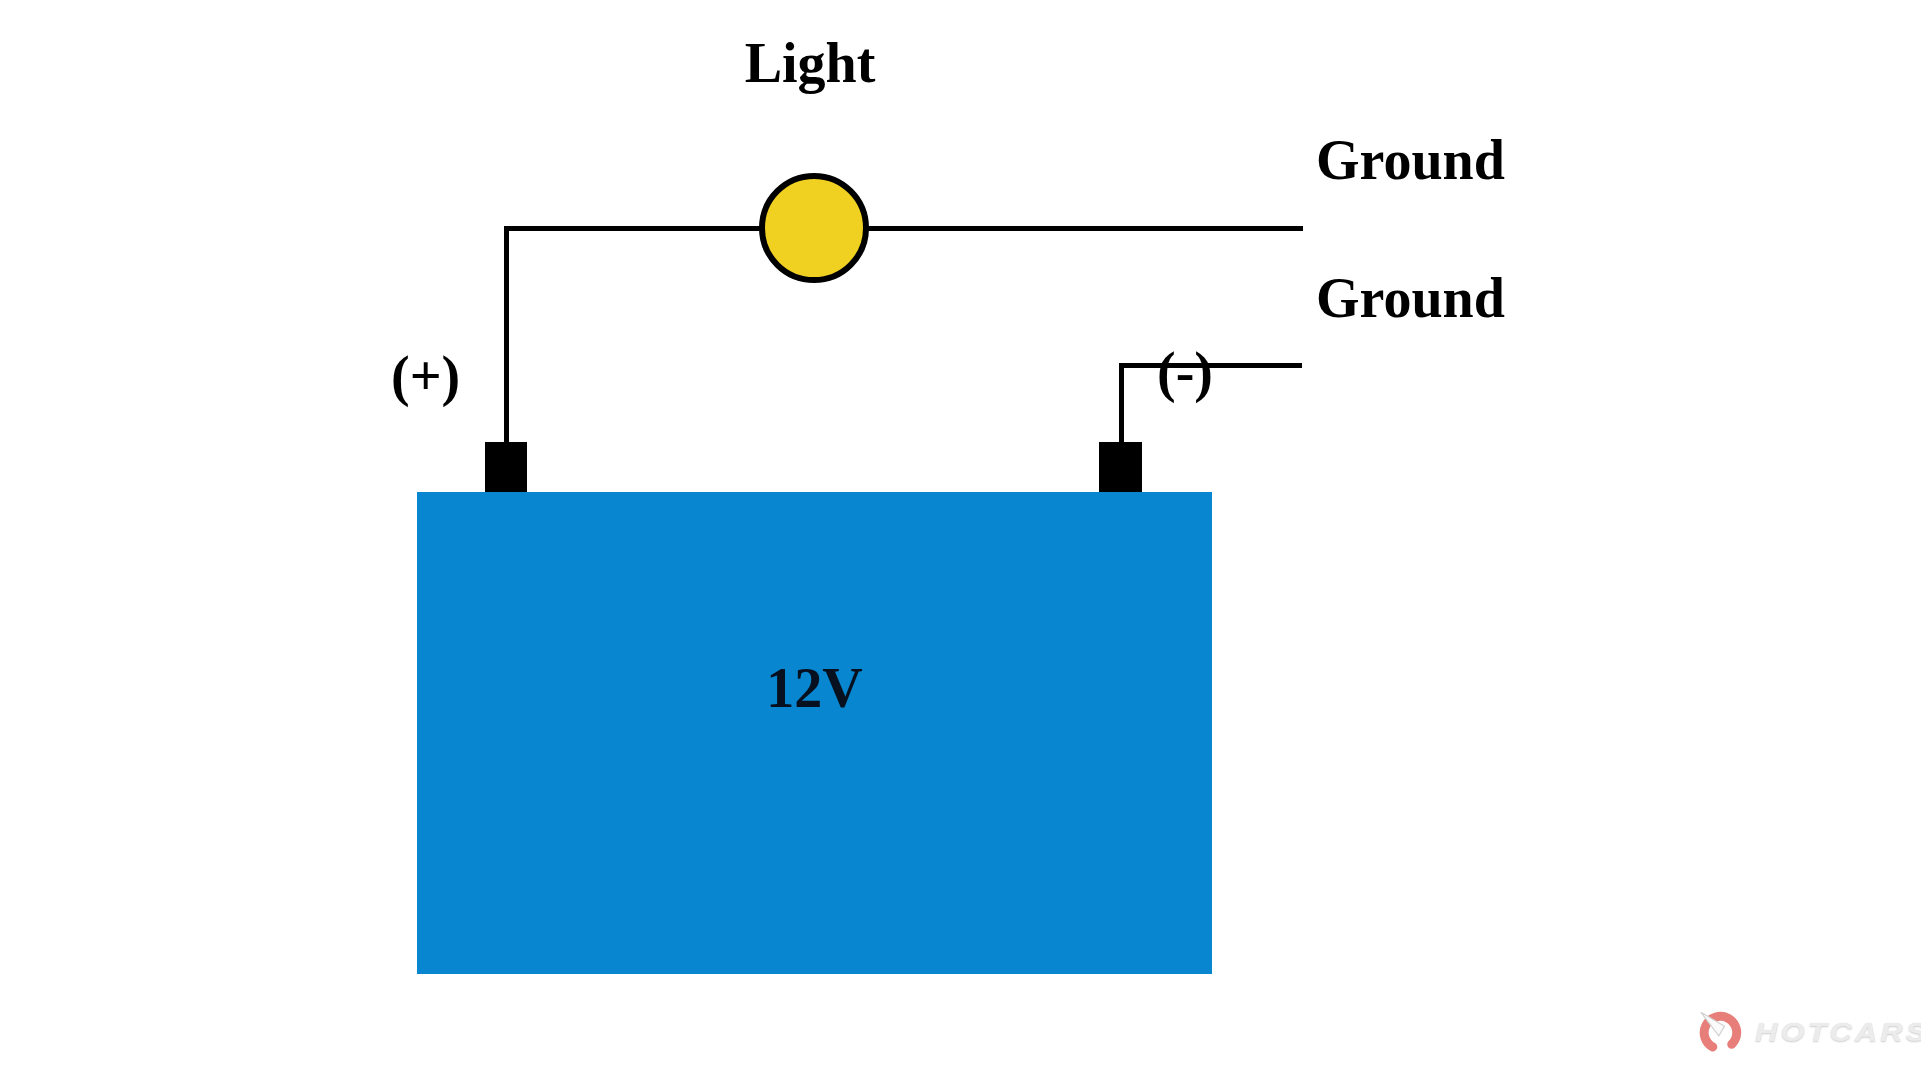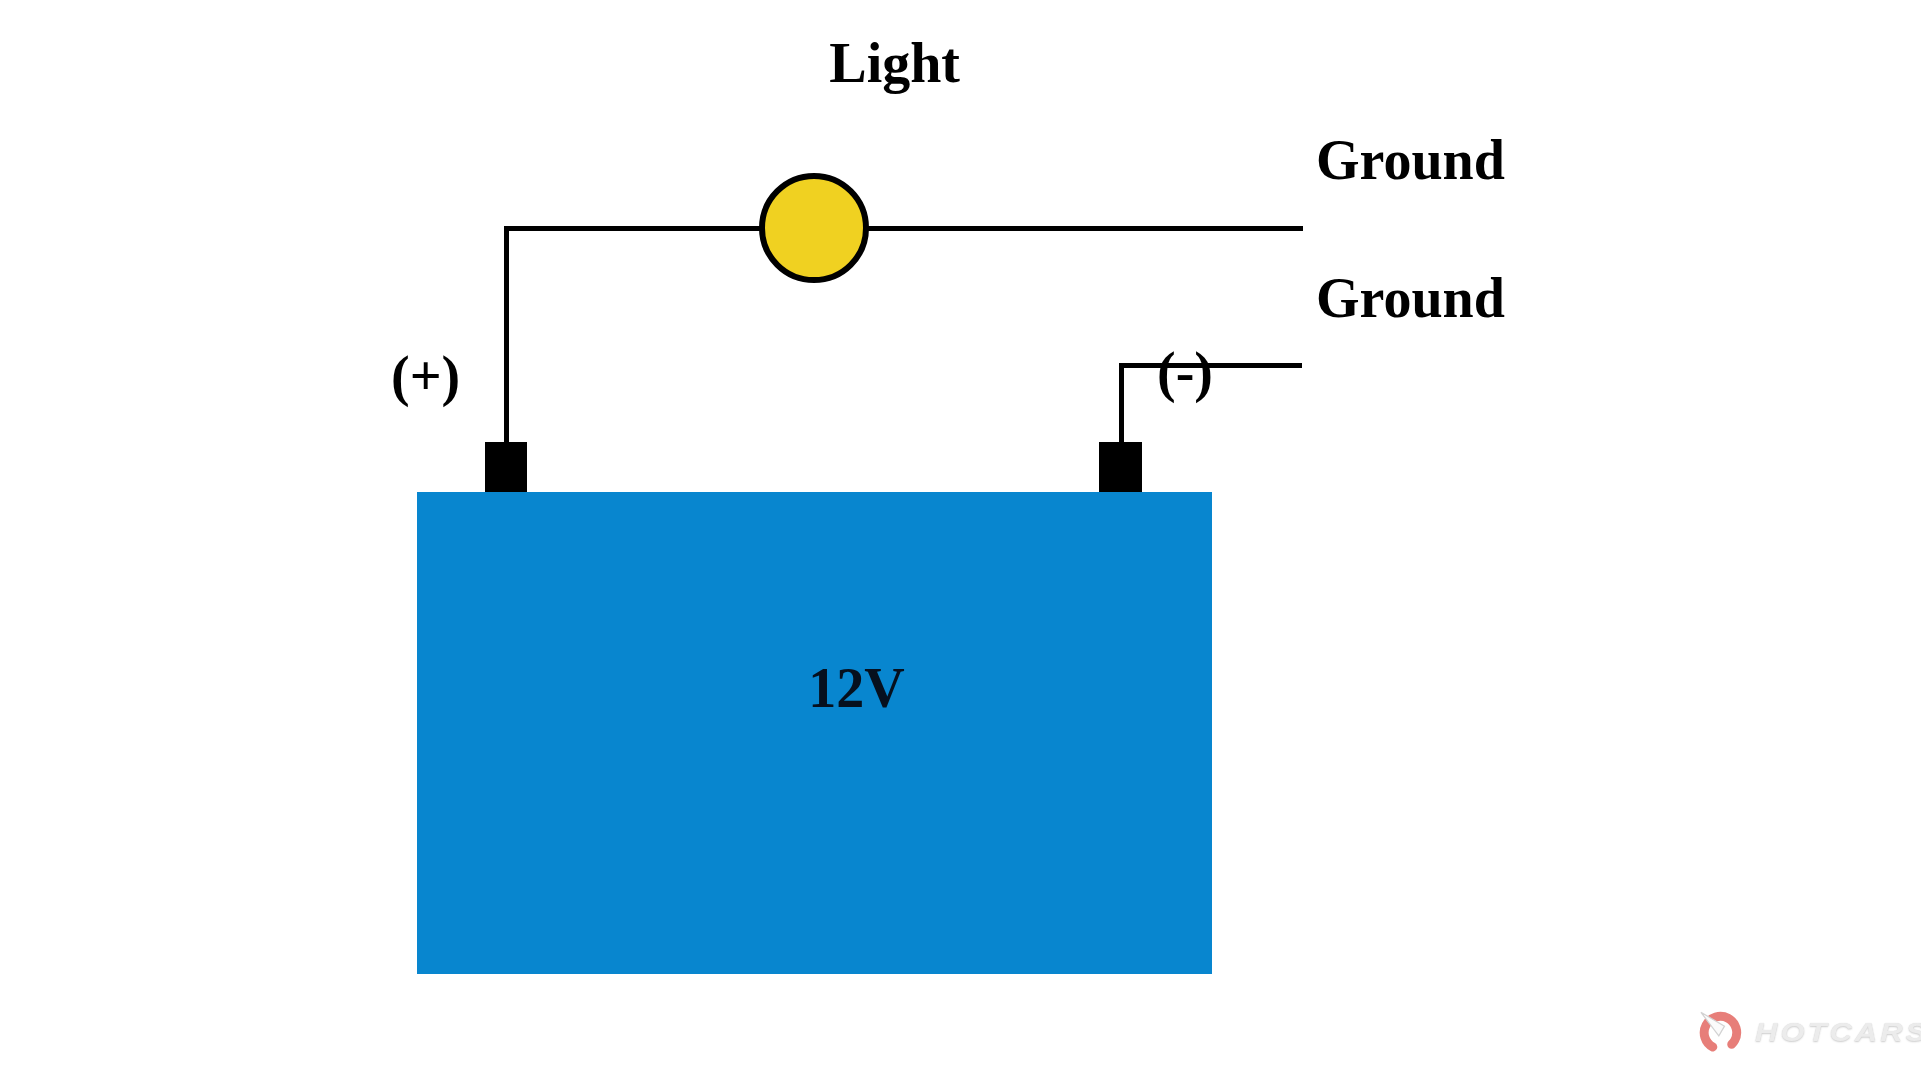--- a/index.html
+++ b/index.html
@@ -24,21 +24,21 @@
     font-weight: bold;
     font-size: 56px;
     line-height: 1;
     color: #000000;
     white-space: nowrap;
   }
   #label-light {
     left: 660px;
     top: 35px;
     width: 300px;
-    text-align: right;
+    text-align: center;
   }
   #label-ground-top  { left: 1316px; top: 132px; }
   #label-ground-bottom { left: 1316px; top: 270px; }
   #label-plus  { left: 391px;  top: 348px; }
   #label-minus { left: 1157px; top: 344px; }
 
   #wire-pos-horizontal { left: 504px;  top: 226px; width: 799px; height: 5px; }
   #wire-pos-vertical   { left: 504px;  top: 226px; width: 5px;   height: 218px; }
   #wire-neg-vertical   { left: 1119px; top: 363px; width: 5px;   height: 81px; }
   #wire-neg-horizontal { left: 1119px; top: 363px; width: 183px; height: 5px; }
@@ -72,21 +72,20 @@
   #label-12v {
     position: absolute;
     left: 417px;
     top: 660px;
     width: 795px;
     text-align: center;
     font-weight: bold;
     font-size: 56px;
     line-height: 1;
     color: #06101e;
-    margin-left: 42px;
   }
 
   #watermark {
     position: absolute;
     left: 1692px;
     top: 1005px;
     display: flex;
     align-items: center;
     gap: 11px;
     opacity: 0.92;

